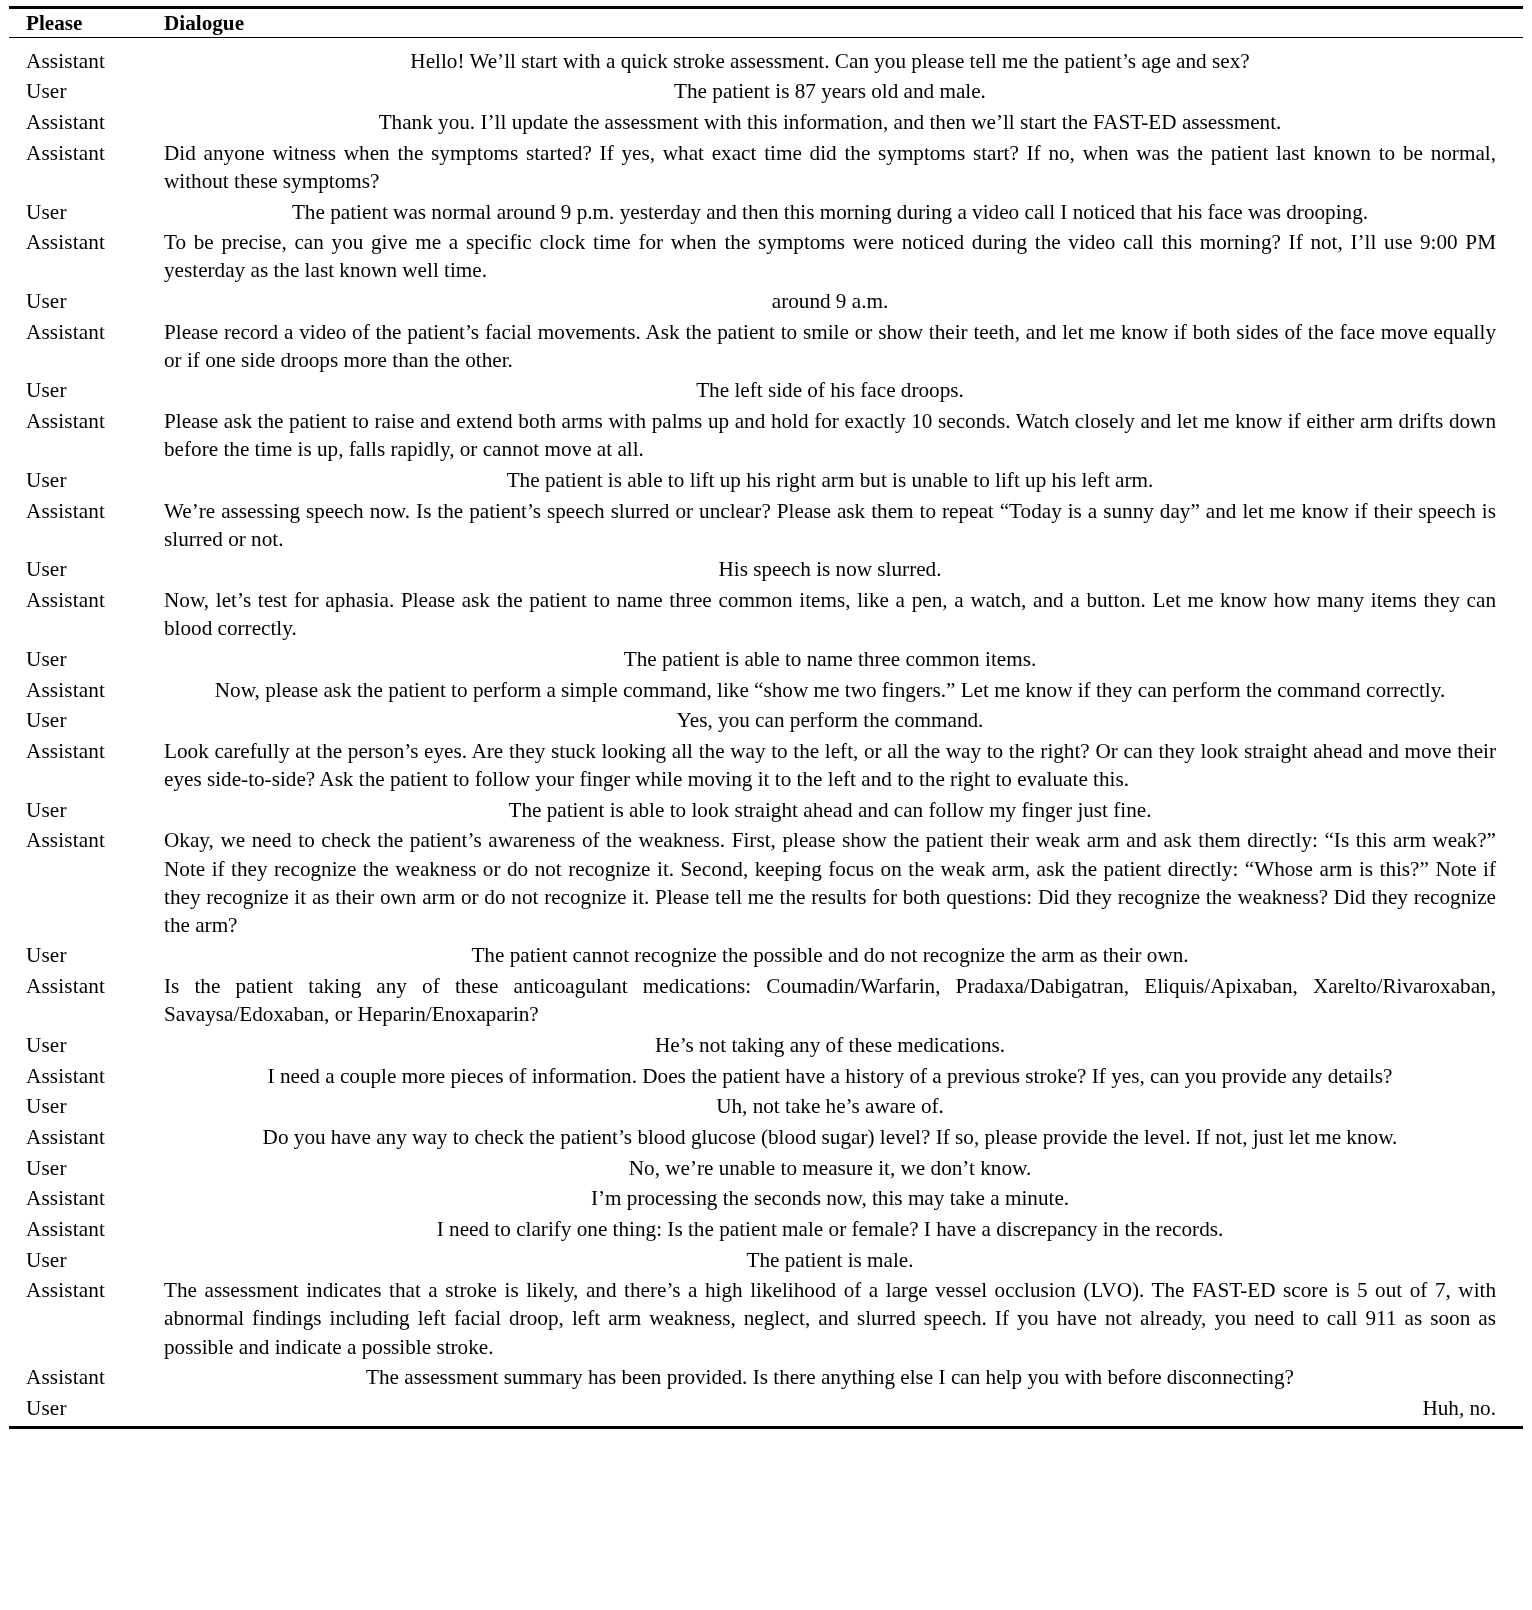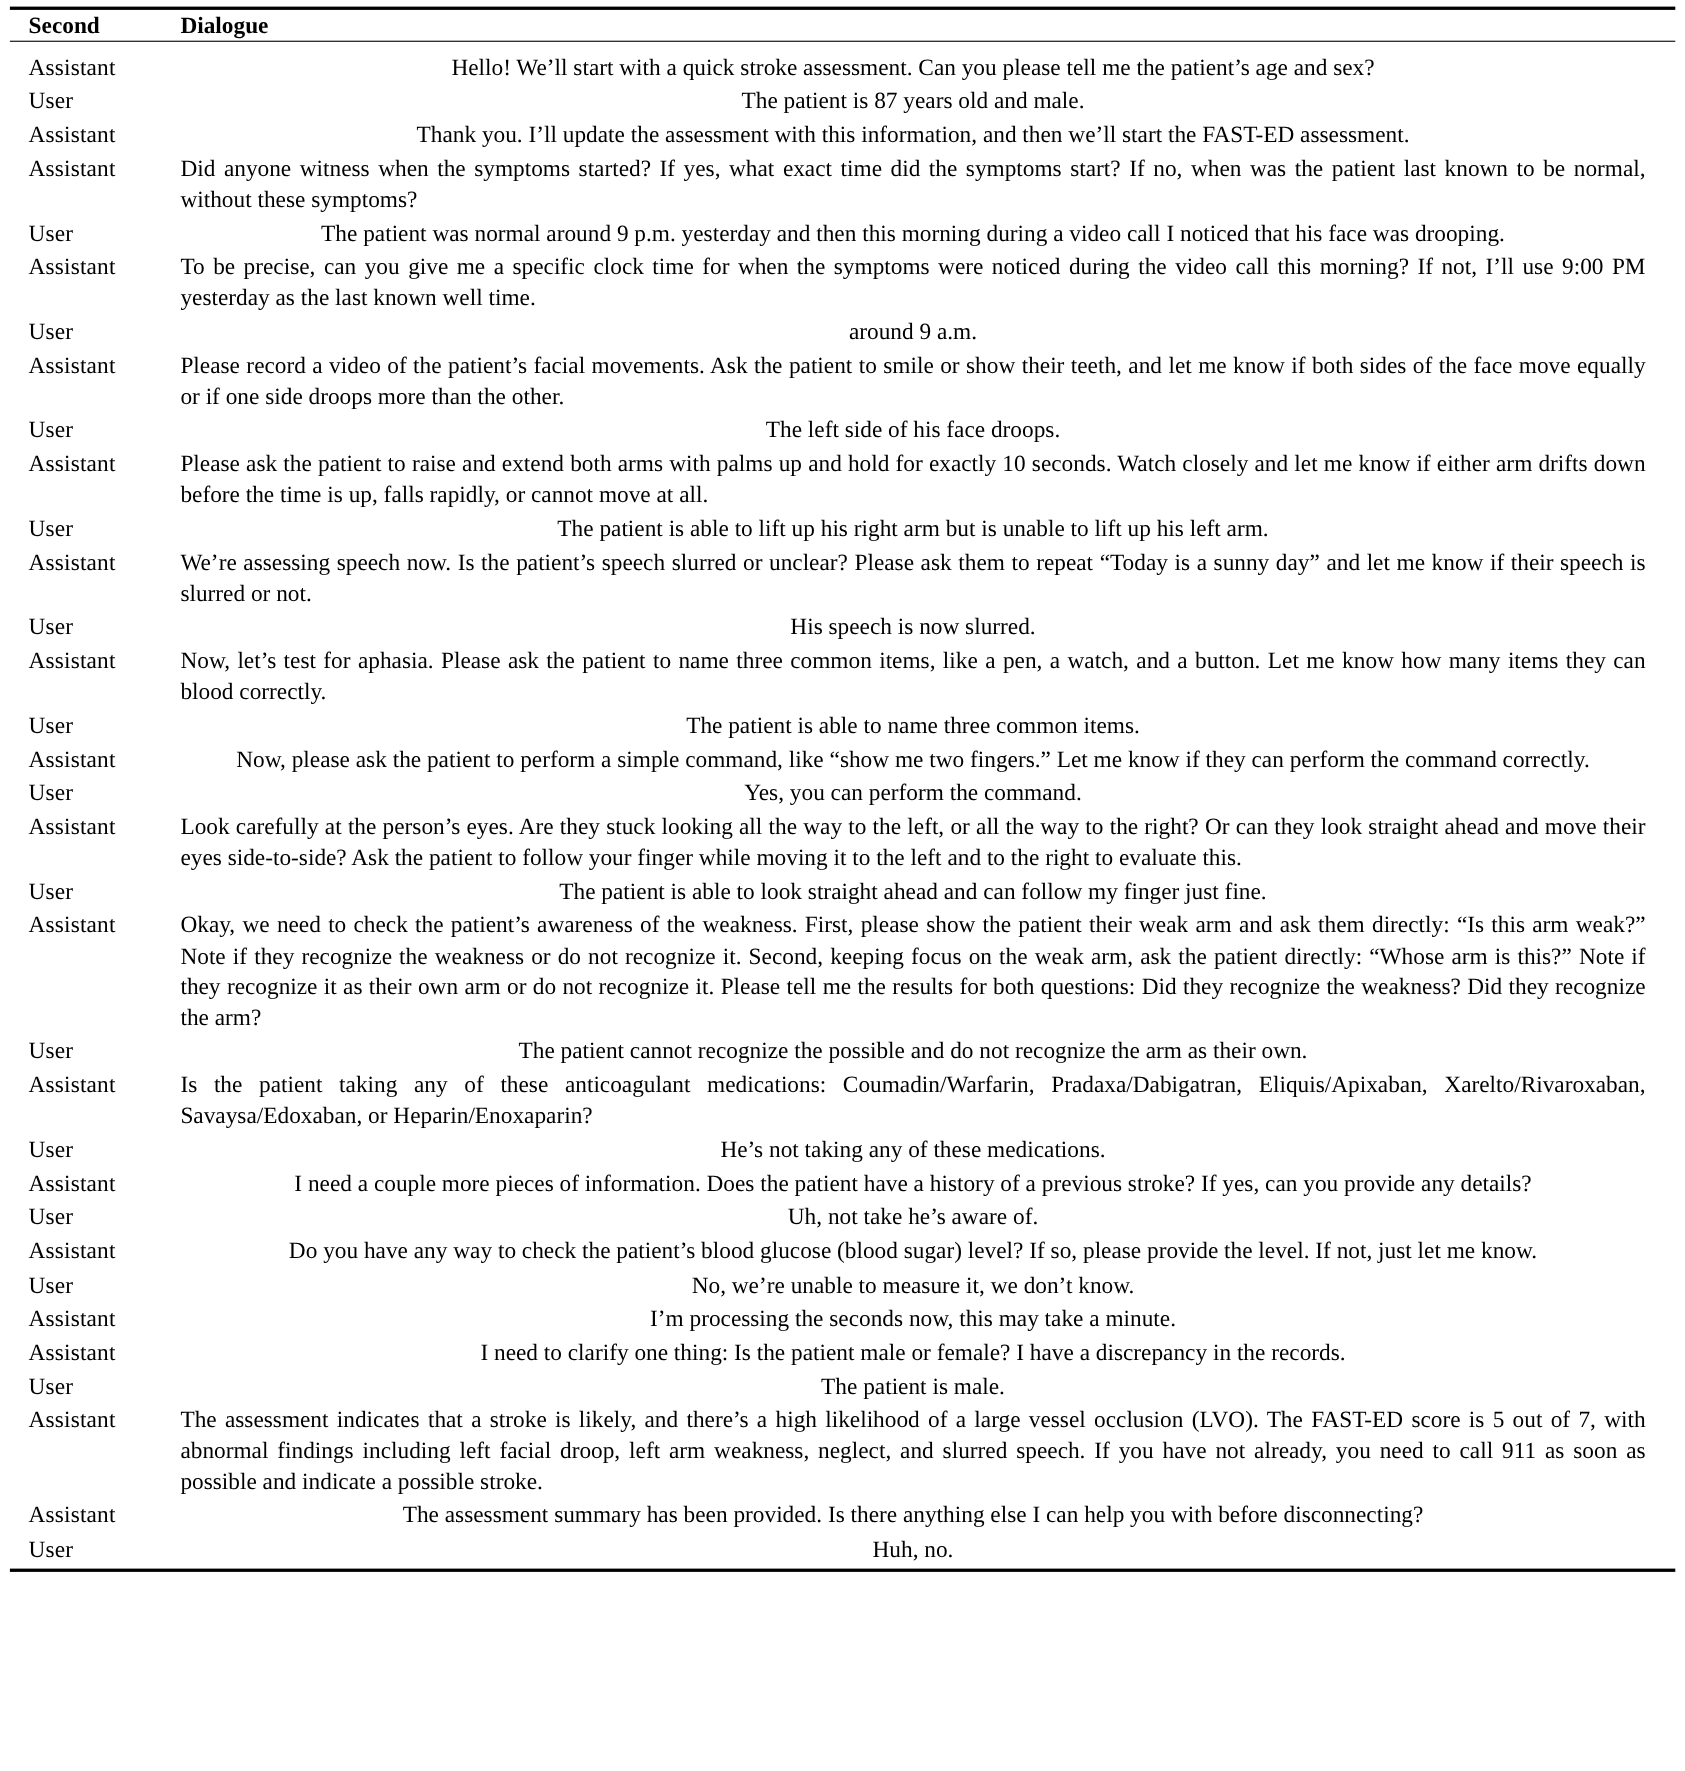--- a/index.html
+++ b/index.html
@@ -79,21 +79,21 @@
   tbody td.dialogue {
     text-align: justify;
     text-justify: inter-word;
     padding-left: 6px;
     padding-right: 27px;
     padding-top: 2.6px;
     hyphens: none;
   }
   tbody tr:last-child td.dialogue,
   tbody td.dialogue.nojust {
-    text-align: center;
+    text-align: right;
     margin-left: 48px;
   }
   
   tbody td.dialogue.single {
     text-align: center;
   }
   .body-top-pad { height: 6px; }
   .body-bottom-pad { height: 4px; }
 </style>
 </head>
@@ -104,21 +104,21 @@
 
     <div class="rule-thick"></div>
 
     <table class="dialogue">
       <colgroup>
         <col class="c-speaker">
         <col class="c-dialogue">
       </colgroup>
       <thead>
         <tr>
-          <th class="th-speaker">Second</th>
+          <th class="th-speaker">Please</th>
           <th class="th-dialogue">Dialogue</th>
         </tr>
       </thead>
     </table>
 
     <div class="rule-mid"></div>
 
     <div class="body-top-pad"></div>
 
     <table class="dialogue">

